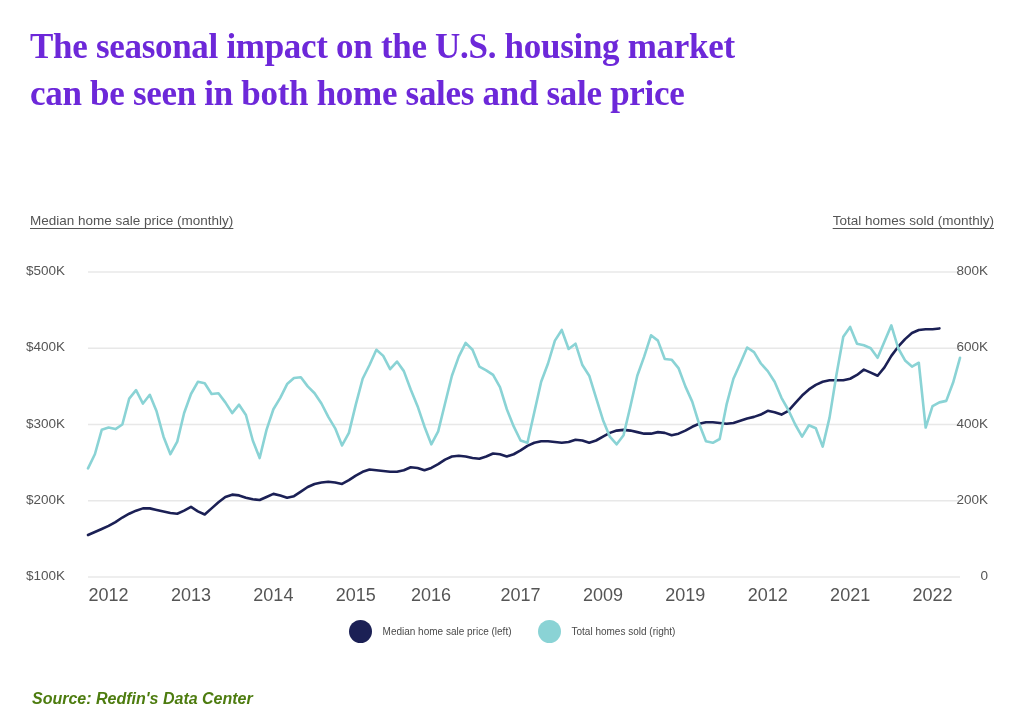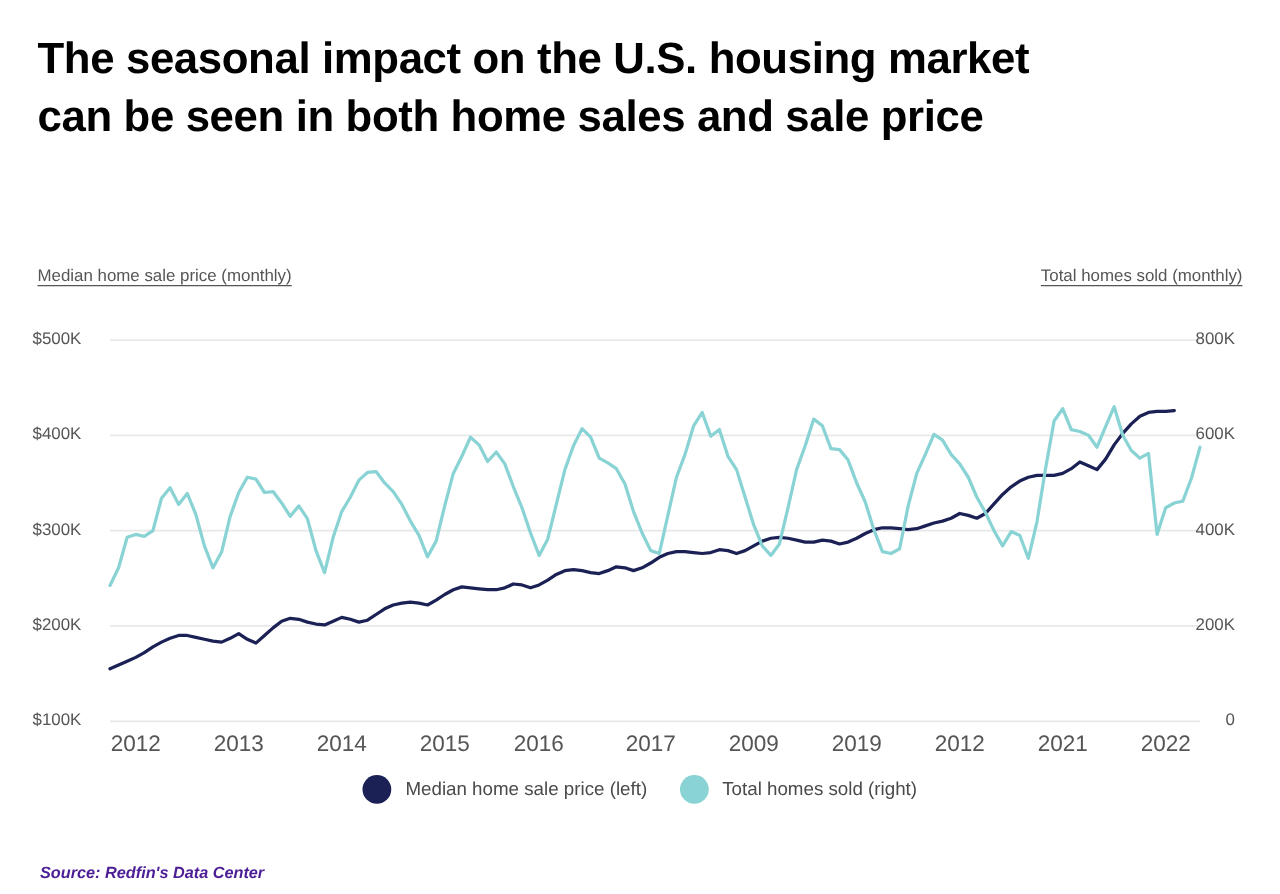--- a/index.html
+++ b/index.html
@@ -12,23 +12,24 @@
   }
   #page { position: relative; width: 1024px; height: 715px; background:#fff; }
 
   #chart-title {
     position: absolute;
     left: 30px; top: 24px;
     width: 950px;
     font-size: 35px;
     font-weight: bold;
     line-height: 1.33;
-    color: #000000;
+    color: #6d28d9;
     letter-spacing: -0.3px;
     white-space: pre-line;
+    font-family: Liberation Serif, serif;
   }
 
   .axis-title {
     position: absolute;
     top: 213px;
     font-size: 13.5px;
     color: #555555;
     text-decoration: underline;
     text-underline-offset: 3px;
   }
@@ -68,29 +69,29 @@
     position: absolute;
     left: 0; top: 620px;
     width: 1024px;
     display: flex;
     justify-content: center;
     align-items: center;
     gap: 26px;
   }
   .legend-item { display:flex; align-items:center; gap:11px; }
   .legend-dot { width: 23px; height: 23px; border-radius: 50%; display:block; }
-  .legend-label { font-size: 15px; color: #4a4a4a; }
+  .legend-label { font-size: 10px; color: #4a4a4a; }
 
   #source {
     position: absolute;
     left: 32px; top: 690px;
-    font-size: 13px;
+    font-size: 16px;
     font-style: italic;
     font-weight: bold;
-    color: #4c1d95;
+    color: #4d7c0f;
   }
 </style>
 </head>
 <body>
 
 <div id="page">
 
   <div id="chart-title">The seasonal impact on the U.S. housing market
 can be seen in both home sales and sale price</div>
 

